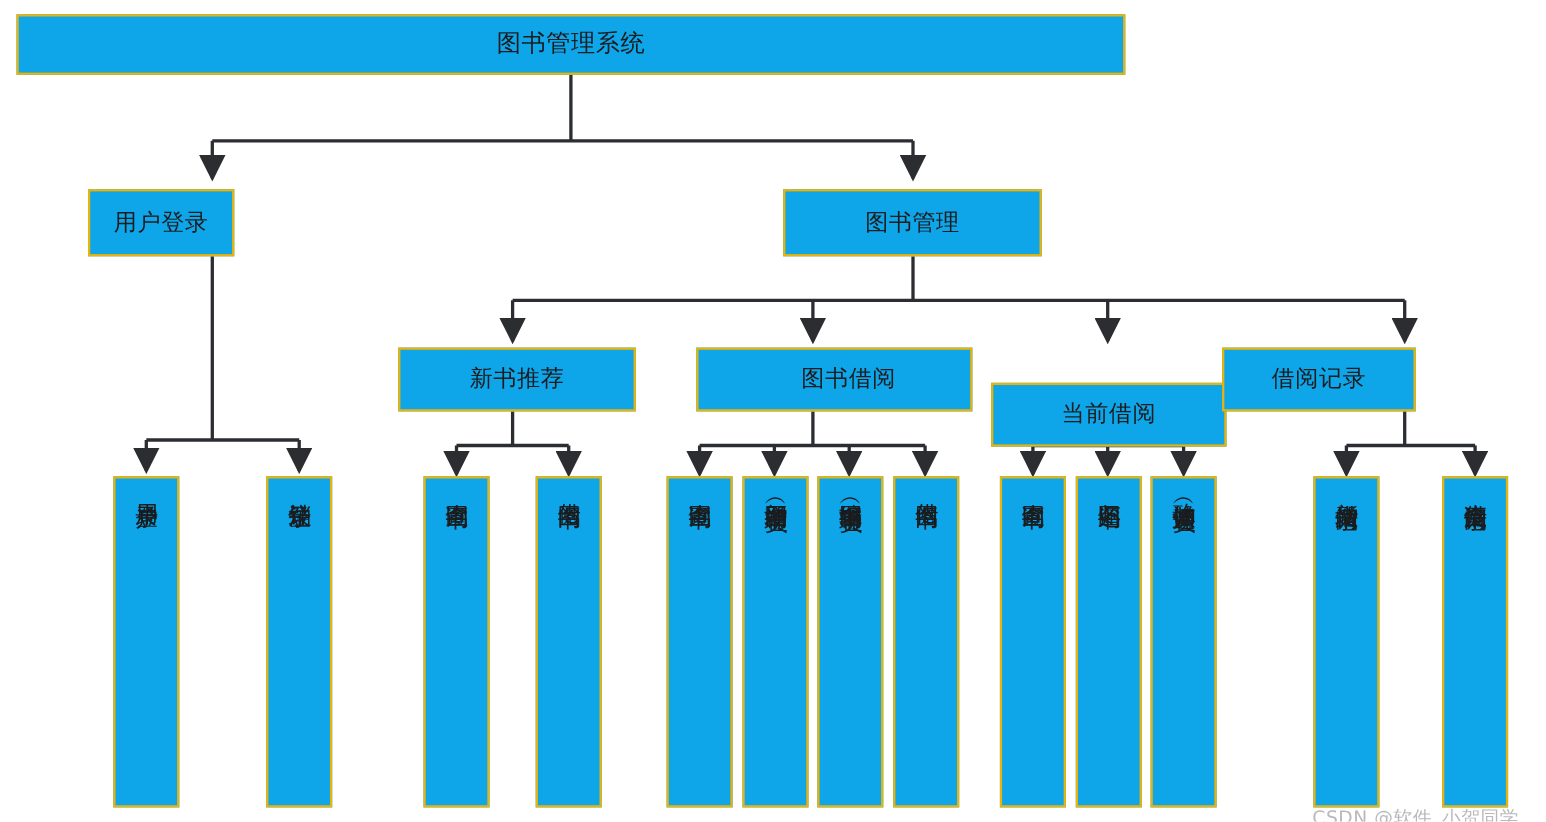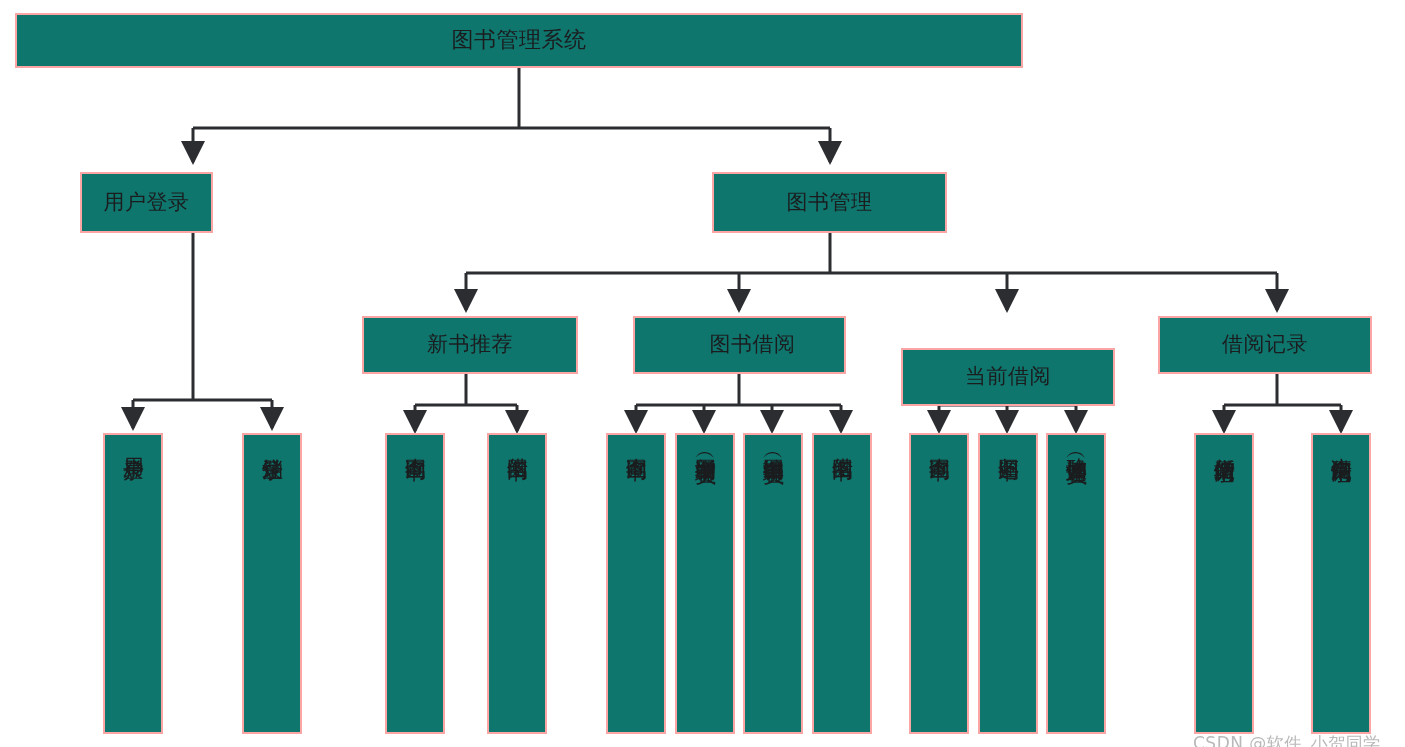--- a/index.html
+++ b/index.html
@@ -21,22 +21,22 @@
   #diagram-svg {
     position: absolute;
     left: 0;
     top: 0;
     width: 1405px;
     height: 747px;
   }
   .node {
     position: absolute;
     box-sizing: border-box;
-    background: #0f766e;
-    border: 2px solid #fca5a5;
+    background: #0ea5e9;
+    border: 2px solid #eab308;
     display: flex;
     align-items: center;
     justify-content: center;
     color: #1b1c1e;
   }
   .node-label {
     display: block;
     text-align: center;
     line-height: 1.12;
     letter-spacing: 0.5px;
@@ -134,27 +134,27 @@
   <div class="node horizontal" style="left:80px; top:172px; width:133px; height:61px;">
     <span class="node-label">用户登录</span>
   </div>
   <div class="node horizontal" style="left:362px; top:316px; width:216px; height:58px;">
     <span class="node-label">新书推荐</span>
   </div>
 
   <div class="node horizontal" style="left:712px; top:172px; width:235px; height:61px;">
     <span class="node-label">图书管理</span>
   </div>
-  <div class="node horizontal" style="left:633px; top:316px; width:213px; height:58px;padding-left:26px;">
+  <div class="node horizontal" style="left:633px; top:316px; width:251px; height:58px;padding-left:26px;">
     <span class="node-label">图书借阅</span>
   </div>
   <div class="node horizontal" style="left:901px; top:316px; width:214px; height:58px;margin-top:32px;">
     <span class="node-label">当前借阅</span>
   </div>
-  <div class="node horizontal" style="left:1158px; top:316px; width:214px; height:58px;justify-content:center;">
+  <div class="node horizontal" style="left:1111px; top:316px; width:176px; height:58px;justify-content:center;">
     <span class="node-label">借阅记录</span>
   </div>
 
   <div class="node vertical" style="left:103px; top:433px; width:60px; height:301px;">
     <span class="node-label">用户登录</span>
   </div>
   <div class="node vertical" style="left:242px; top:433px; width:60px; height:301px;">
     <span class="node-label">注销登录</span>
   </div>
 

